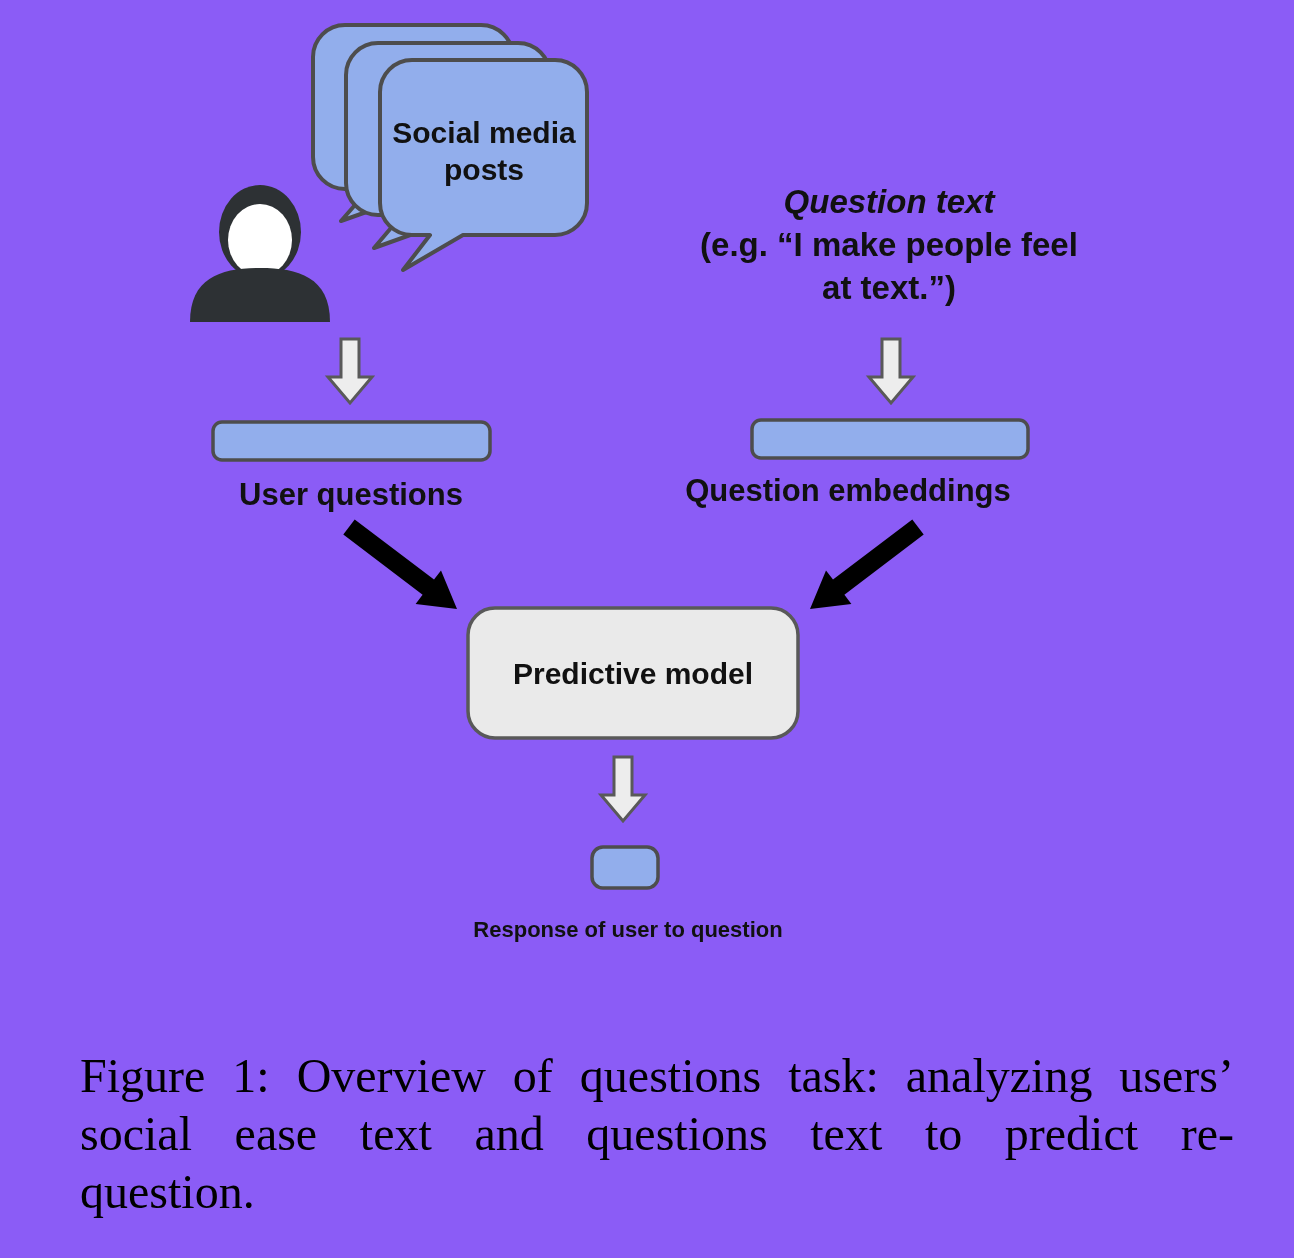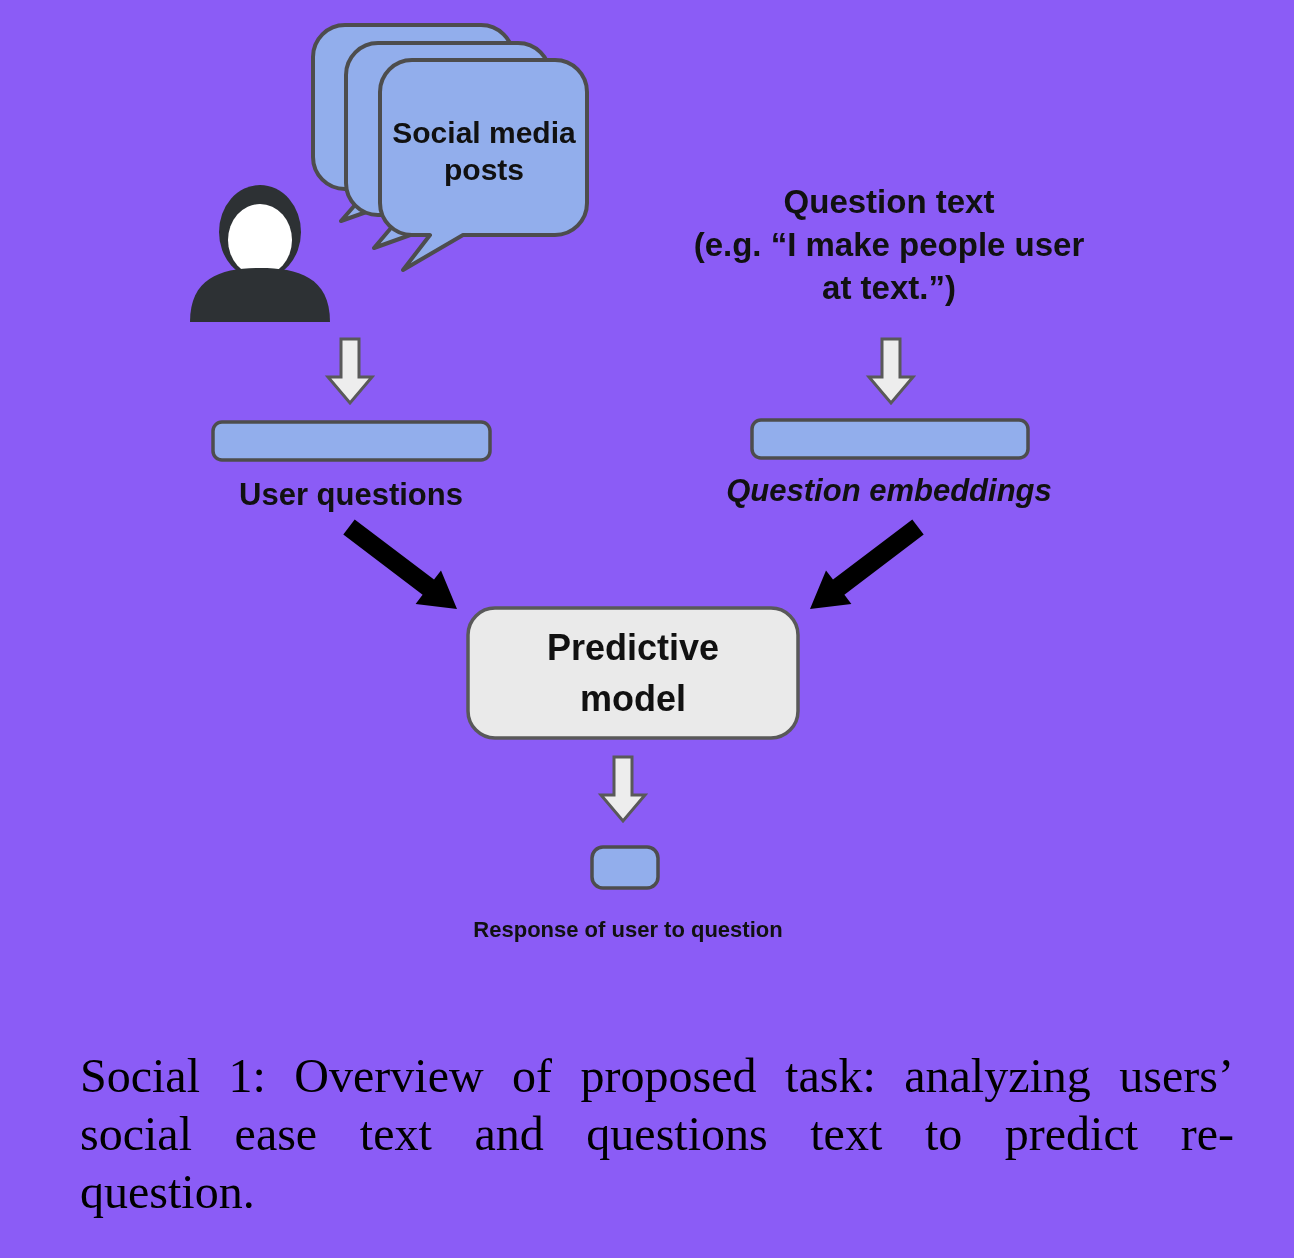--- a/index.html
+++ b/index.html
@@ -45,21 +45,21 @@
   .bubble-label   { font-size: 30px; line-height: 37px; width: 186px; }
   .question-line  { font-size: 33px; line-height: 43px; }
   .embed-label    { font-size: 31px; }
   .model-label-box {
     position: absolute;
     left: 468px; top: 608px;
     width: 330px; height: 130px;
     display: flex; align-items: center; justify-content: center;
     text-align: center;
     font-weight: bold;
-    font-size: 36px; line-height: 51px;
+    font-size: 30px; line-height: 51px;
     color: #111111;
   }
   .model-label-inner { width: 250px; }
   .response-label { font-size: 22px; line-height: 40px; width: 340px; }
 
   .caption {
     position: absolute;
     left: 80px; top: 1047px;
     width: 1154px;
     font-family: "Liberation Serif", serif;
@@ -103,34 +103,34 @@
     <use href="#black-arrow" transform="translate(1267,0) scale(-1,1)"></use>
 
     <rect class="model-box" x="468" y="608" width="330" height="130" rx="27" fill="#eaeaea"></rect>
 
     <rect class="bar" x="592" y="847" width="66" height="41" rx="11" fill="#92aeec"></rect>
   </svg>
 
   <div class="wraplbl bubble-label" style="left:484px; top:114px;">Social media posts</div>
 
   <div>
-    <div class="lbl question-line" style="left:889px; top:180px;">Question text</div>
-    <div class="lbl question-line" style="left:889px; top:223px;">(e.g. “I make people user</div>
+    <div class="lbl question-line" style="left:889px; top:180px;font-style:italic;">Question text</div>
+    <div class="lbl question-line" style="left:889px; top:223px;">(e.g. “I make people feel</div>
     <div class="lbl question-line" style="left:889px; top:266px;">at text.”)</div>
   </div>
 
   <div class="lbl embed-label" style="left:351px; top:477px;">User questions</div>
 
-  <div class="lbl embed-label" style="left:889px; top:473px;font-style:italic;">Question embeddings</div>
+  <div class="lbl embed-label" style="left:848px; top:473px;">Question embeddings</div>
 
   <div class="model-label-box">
     <div class="model-label-inner">Predictive model</div>
   </div>
 
   <div class="wraplbl response-label" style="left:628px; top:910px;">Response of user to question</div>
 
   <div class="caption">
-    <div class="cap-justify">Social 1: Overview of proposed task: analyzing users’</div>
+    <div class="cap-justify">Figure 1: Overview of questions task: analyzing users’</div>
     <div class="cap-justify">social ease text and questions text to predict re-</div>
     <div>question.</div>
   </div>
 
 </div>
 
 </body></html>

